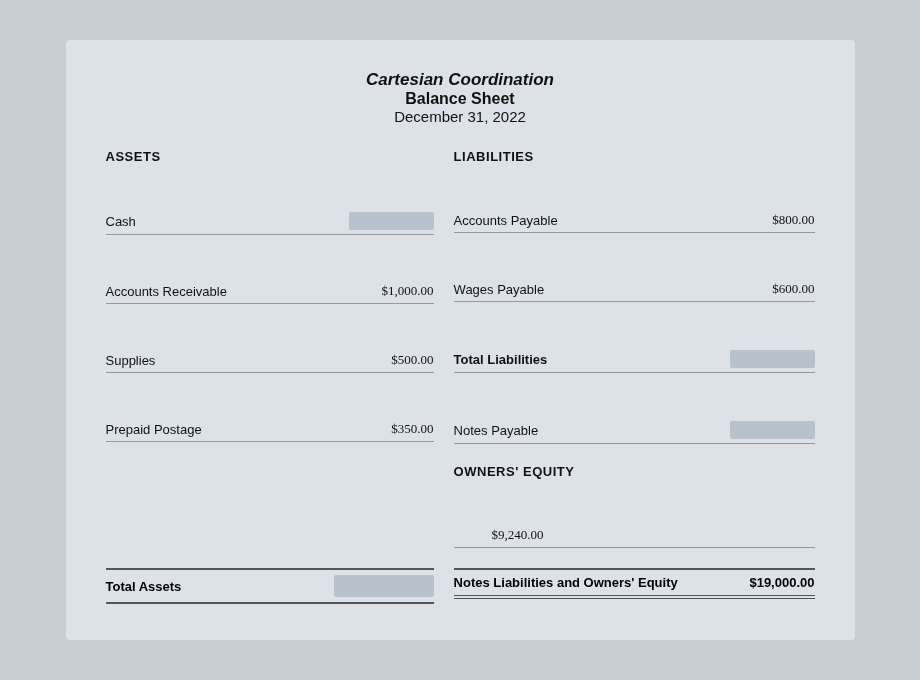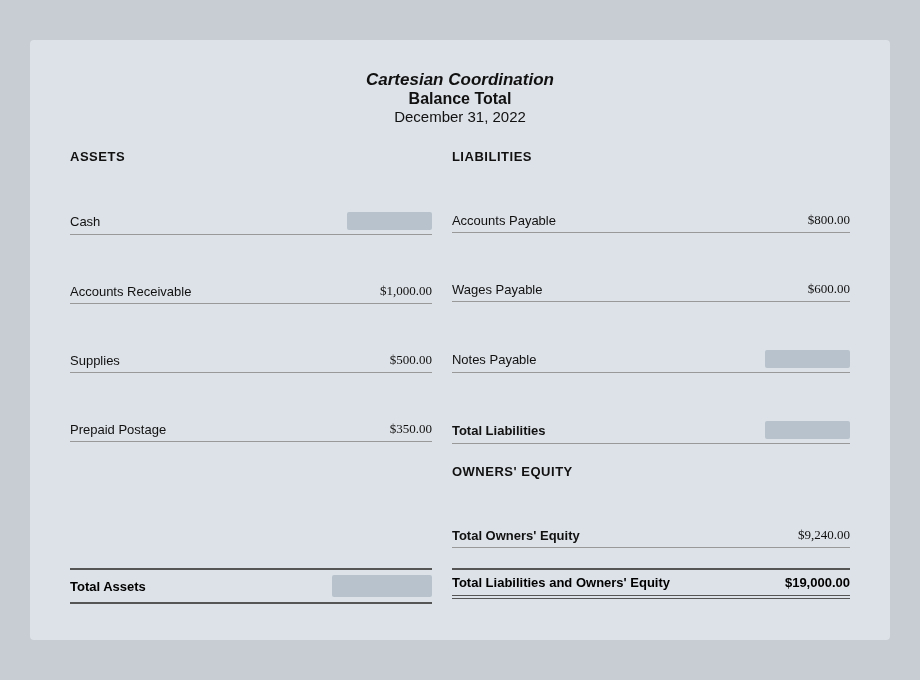--- a/index.html
+++ b/index.html
@@ -10,21 +10,21 @@
       width: 920px;
       height: 680px;
       overflow: hidden;
       display: flex;
       align-items: center;
       justify-content: center;
     }
 
     .sheet-container {
       background: #dde2e8;
-      width: 860px;
+      width: 789px;
       min-height: 600px;
       padding: 30px 40px 30px 40px;
       border-radius: 4px;
       position: relative;
     }
 
     
 
     .header {
       text-align: center;
@@ -133,21 +133,21 @@
       margin-top: 2px;
     }
   </style>
 </head>
 <body>
 
 <div class="sheet-container">
 
   <div class="header">
     <div class="company-name">Cartesian Coordination</div>
-    <div class="doc-type">Balance Total</div>
+    <div class="doc-type">Balance Sheet</div>
     <div class="doc-date">December 31, 2022</div>
   </div>
 
   <div class="columns">
 
     <div class="assets-col">
       <div class="section-title">ASSETS</div>
 
       <div class="line-item">
         <span class="label">Cash</span>
@@ -187,40 +187,39 @@
           <span class="label">Accounts Payable</span>
           <span class="amount">$800.00</span>
         </div>
 
         <div class="line-item">
           <span class="label">Wages Payable</span>
           <span class="amount">$600.00</span>
         </div>
 
         <div class="line-item">
+          <span class="label" style="font-weight:700;">Total Liabilities</span>
+          <div class="blank-box-sm"></div>
+        </div>
+
+        <div class="line-item">
           <span class="label">Notes Payable</span>
           <div class="blank-box-sm"></div>
         </div>
-
-        <div class="line-item">
-          <span class="label" style="font-weight:700;">Total Liabilities</span>
-          <div class="blank-box-sm"></div>
-        </div>
       </div>
 
       <div class="sub-section">
         <div class="section-title">OWNERS' EQUITY</div>
 
 
         <div class="line-item">
-          <span class="label" style="font-weight:700;">Total Owners' Equity</span>
           <span class="amount">$9,240.00</span>
         </div>
       </div>
 
       <div class="total-line double-line">
-        <span>Total Liabilities and Owners' Equity</span>
+        <span>Notes Liabilities and Owners' Equity</span>
         <span class="amount">$19,000.00</span>
       </div>
 
     </div>
   </div>
 </div>
 
 </body></html>

